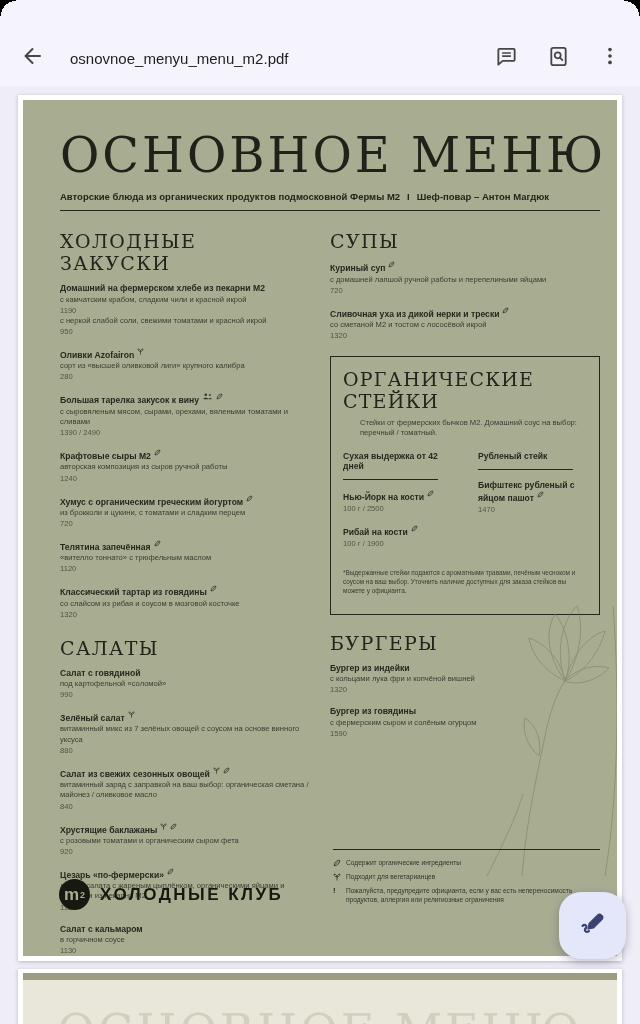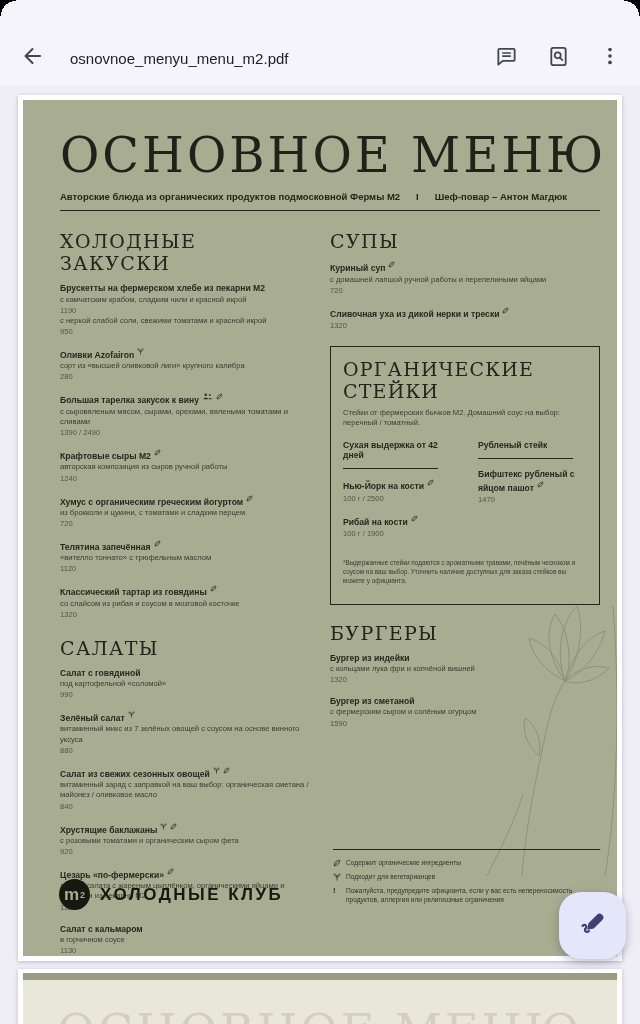--- a/index.html
+++ b/index.html
@@ -20,42 +20,42 @@
 
   
   .page1 { position:absolute; left:18px; top:95px; width:604px; height:866px; background:#FFFFFF;
     padding:5px; box-shadow:0 1px 4px rgba(60,60,90,.30); }
   .green { width:100%; height:100%; background:#A8AD92; position:relative; overflow:hidden;
     color:#24261C; }
   .content { position:absolute; inset:0; padding:30px 17px 0 37px; }
 
   .menu-title { font-family:"DejaVu Serif", serif; font-size:48px; line-height:1.05;
     letter-spacing:3px; color:#20221A; white-space:nowrap; }
-  .subtitle-row { display:flex; gap:16px; margin-top:11px; font-size:9.5px; font-weight:bold; color:#23251C; }
+  .subtitle-row { display:flex; gap:7px; margin-top:11px; font-size:9.5px; font-weight:bold; color:#23251C; }
   .head-rule { border-top:1.6px solid #23251C; margin-top:8px; }
 
   .cols { display:flex; gap:18px; margin-top:2px; }
   .col-left { width:252px; flex:none; }
   .col-right { flex:1; min-width:0; }
 
   .section-title { font-family:"DejaVu Serif", serif; font-size:19px; letter-spacing:1.4px;
     color:#23251C; margin:17px 0 9px 0; }
   .menu-item { margin-bottom:11px; }
   .item-name { font-size:8.6px; font-weight:bold; color:#26281E; line-height:1.3; }
   .item-desc { font-size:7.6px; color:#3A3C2F; line-height:1.35; }
   .item-price { font-size:7.6px; color:#52543F; line-height:1.45; }
 
   .marker { display:inline-block; width:7px; height:7px; margin-left:3px; vertical-align:3px; color:#2E3024; }
   .marker svg { display:block; width:100%; height:100%; }
   .marker.wide { width:11px; }
 
   
   .steak-box { border:1.4px solid #24261C; padding:11px 12px 18px 12px; margin:15px 0 6px 0; }
   .steak-title { font-family:"DejaVu Serif", serif; font-size:19px; letter-spacing:1.2px; color:#23251C; }
-  .steak-intro { font-size:7.6px; color:#3A3C2F; line-height:1.35; margin-top:6px; }
+  .steak-intro { font-size:7.6px; color:#3A3C2F; line-height:1.35; margin-top:6px;margin-left:17px; }
   .steak-cols { display:grid; grid-template-columns:1fr 1fr; gap:26px; margin-top:12px; }
   .steak-col-header { font-size:8.6px; font-weight:bold; color:#26281E; padding-bottom:8px;
     border-bottom:1.7px solid #24261C; margin-bottom:10px; margin-right:14px; }
   .steak-note { font-size:6.4px; color:#3A3C2F; line-height:1.4; margin-top:9px; }
 
   
   .notes { position:absolute; left:310px; right:17px; bottom:46px; border-top:1.5px solid #24261C; padding-top:9px; }
   .note-row { display:flex; gap:5px; font-size:6.6px; color:#33352A; line-height:1.35; margin-bottom:5px; }
   .note-ic { width:8px; flex:none; height:8px; color:#2E3024; }
   .note-ic svg { width:8px; height:8px; display:block; }
@@ -137,21 +137,21 @@
         <span>Авторские блюда из органических продуктов подмосковной Фермы М2</span>
         <span>I</span>
         <span>Шеф-повар – Антон Магдюк</span>
       </div>
       <div class="head-rule"></div>
       <div class="cols">
         <div class="col-left">
             <div class="menu-section">
               <div class="section-title">ХОЛОДНЫЕ ЗАКУСКИ</div>
               <div class="menu-item">
-                <div class="item-name">Брускетты на фермерском хлебе из пекарни М2</div>
+                <div class="item-name">Домашний на фермерском хлебе из пекарни М2</div>
                 <div class="item-desc">с камчатским крабом, сладким чили и красной икрой</div>
                 <div class="item-price">1190</div>
                 <div class="item-desc">с неркой слабой соли, свежими томатами и красной икрой</div>
                 <div class="item-price">950</div>
               </div>
               <div class="menu-item">
                 <div class="item-name">Оливки Azofairon<span class="marker"><svg viewBox="0 0 10 10">
                       <path d="M5 9.5 V4.5" stroke="currentColor" stroke-width="1" fill="none"></path>
                       <path d="M5 5 C5 2.5 3 1.3 1.3 1.3 C1.3 3.6 3 5 5 5 Z" fill="none" stroke="currentColor" stroke-width=".9"></path>
                       <path d="M5 5 C5 2.5 7 1.3 8.7 1.3 C8.7 3.6 7 5 5 5 Z" fill="none" stroke="currentColor" stroke-width=".9"></path>
@@ -269,20 +269,21 @@
                       <path d="M1.5 8.5 C3 6 5 4.5 7 3.5" fill="none" stroke="currentColor" stroke-width=".8"></path>
                     </svg></span></div>
                 <div class="item-desc">с домашней лапшой ручной работы и перепелиными яйцами</div>
                 <div class="item-price">720</div>
               </div>
               <div class="menu-item">
                 <div class="item-name">Сливочная уха из дикой нерки и трески<span class="marker"><svg viewBox="0 0 10 10">
                       <path d="M1.5 8.5 C1.5 4 4.5 1.5 8.5 1.5 C8.5 5.5 5.5 8.5 1.5 8.5 Z" fill="none" stroke="currentColor" stroke-width="1"></path>
                       <path d="M1.5 8.5 C3 6 5 4.5 7 3.5" fill="none" stroke="currentColor" stroke-width=".8"></path>
                     </svg></span></div>
+                <div class="item-desc">со сметаной М2 и тостом с лососёвой икрой</div>
                 <div class="item-price">1320</div>
               </div>
             </div>
             <div class="steak-box">
               <div class="steak-title">ОРГАНИЧЕСКИЕ СТЕЙКИ</div>
               <div class="steak-intro">Стейки от фермерских бычков М2. Домашний соус на выбор: перечный / томатный.</div>
               <div class="steak-cols">
                 <div class="steak-col">
                   <div class="steak-col-header">Сухая выдержка от 42 дней</div>
                   <div class="menu-item">
@@ -314,21 +315,21 @@
               <div class="steak-note">*Выдержанные стейки подаются с ароматными травами, печёным чесноком и соусом на ваш выбор. Уточнить наличие доступных для заказа стейков вы можете у официанта.</div>
             </div>
             <div class="menu-section">
               <div class="section-title">БУРГЕРЫ</div>
               <div class="menu-item">
                 <div class="item-name">Бургер из индейки</div>
                 <div class="item-desc">с кольцами лука фри и копчёной вишней</div>
                 <div class="item-price">1320</div>
               </div>
               <div class="menu-item">
-                <div class="item-name">Бургер из сметаной</div>
+                <div class="item-name">Бургер из говядины</div>
                 <div class="item-desc">с фермерским сыром и солёным огурцом</div>
                 <div class="item-price">1590</div>
               </div>
             </div>
           </div>
       </div>
     </div>
 
     <svg class="botanical" width="190" height="300" viewBox="0 0 190 300">
       <g fill="none" stroke="#787B5F" stroke-width="1">

